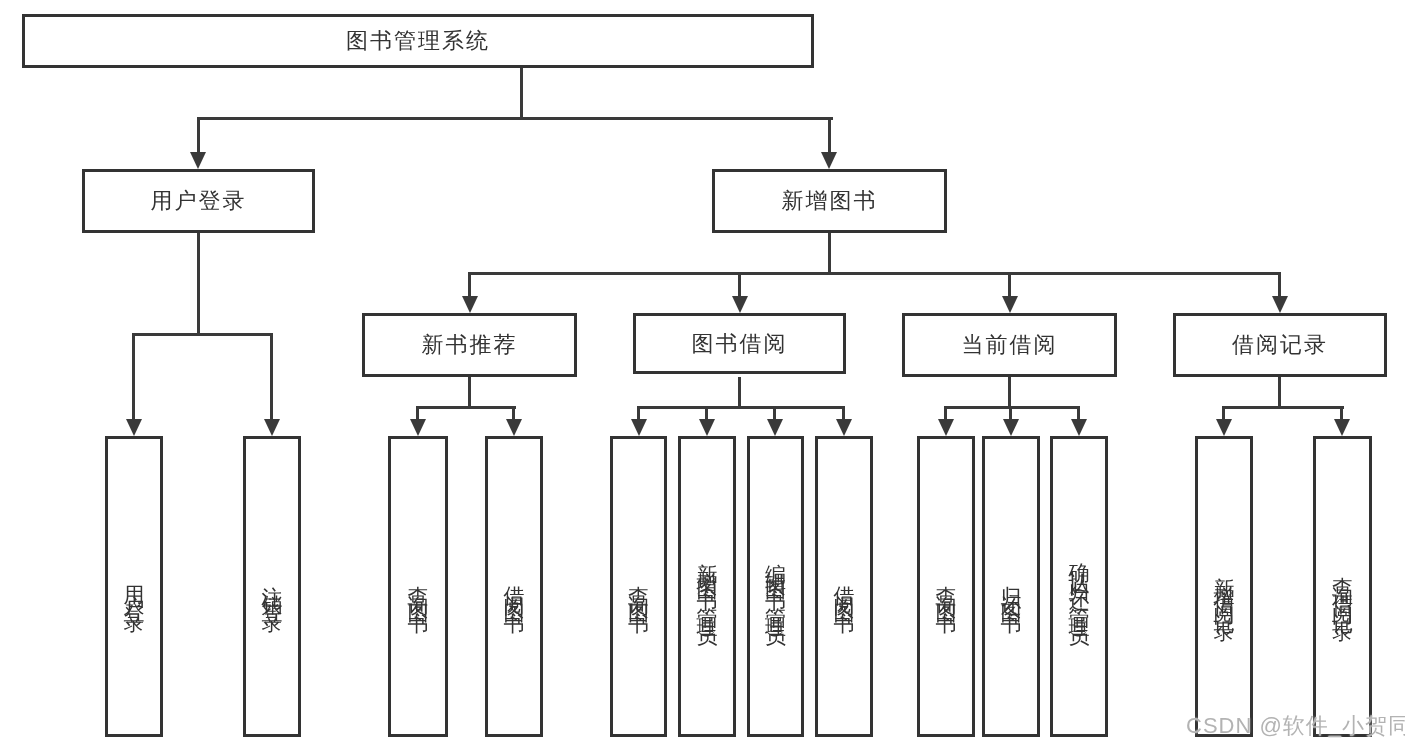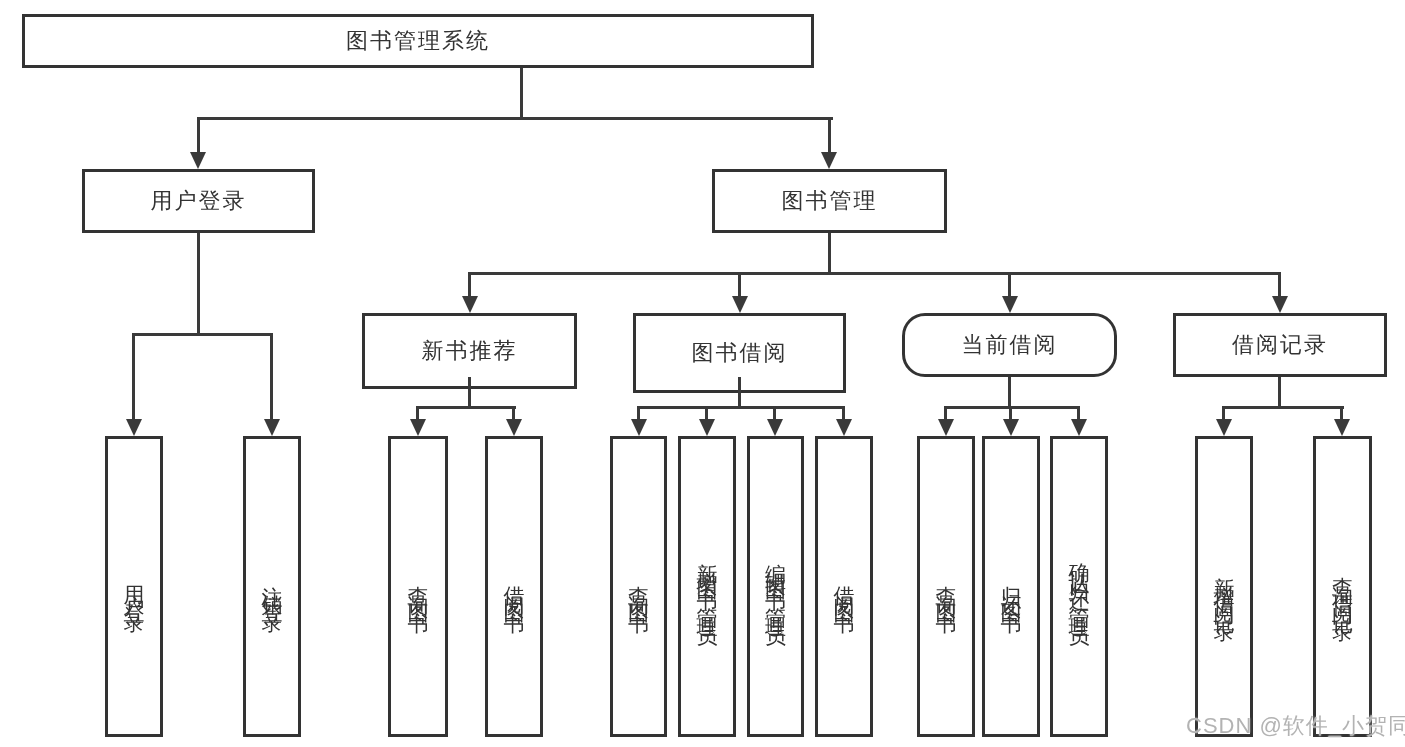--- a/index.html
+++ b/index.html
@@ -52,27 +52,27 @@
 </style>
 </head>
 <body>
 
 <div id="canvas">
 
   <div class="node" style="left:22px;top:14px;width:792px;height:54px;">图书管理系统</div>
 
   <div class="node" style="left:82px;top:169px;width:233px;height:64px;">用户登录</div>
 
-  <div class="node" style="left:712px;top:169px;width:235px;height:64px;">图书管理</div>
+  <div class="node" style="left:712px;top:169px;width:235px;height:64px;">新增图书</div>
 
-  <div class="node" style="left:362px;top:313px;width:215px;height:76px;">新书推荐</div>
+  <div class="node" style="left:362px;top:313px;width:215px;height:64px;">新书推荐</div>
 
-  <div class="node" style="left:633px;top:313px;width:213px;height:80px;">图书借阅</div>
+  <div class="node" style="left:633px;top:313px;width:213px;height:61px;">图书借阅</div>
 
-  <div class="node" style="left:902px;top:313px;width:215px;height:64px;border-radius:23px;">当前借阅</div>
+  <div class="node" style="left:902px;top:313px;width:215px;height:64px;">当前借阅</div>
 
   <div class="node" style="left:1173px;top:313px;width:214px;height:64px;">借阅记录</div>
 
   <div class="node vnode" style="left:105px;top:436px;width:58px;height:301px;">用户登录</div>
 
   <div class="node vnode" style="left:243px;top:436px;width:58px;height:301px;">注销登录</div>
 
   <div class="node vnode" style="left:388px;top:436px;width:60px;height:301px;">查询图书</div>
 
   <div class="node vnode" style="left:485px;top:436px;width:58px;height:301px;">借阅图书</div>

